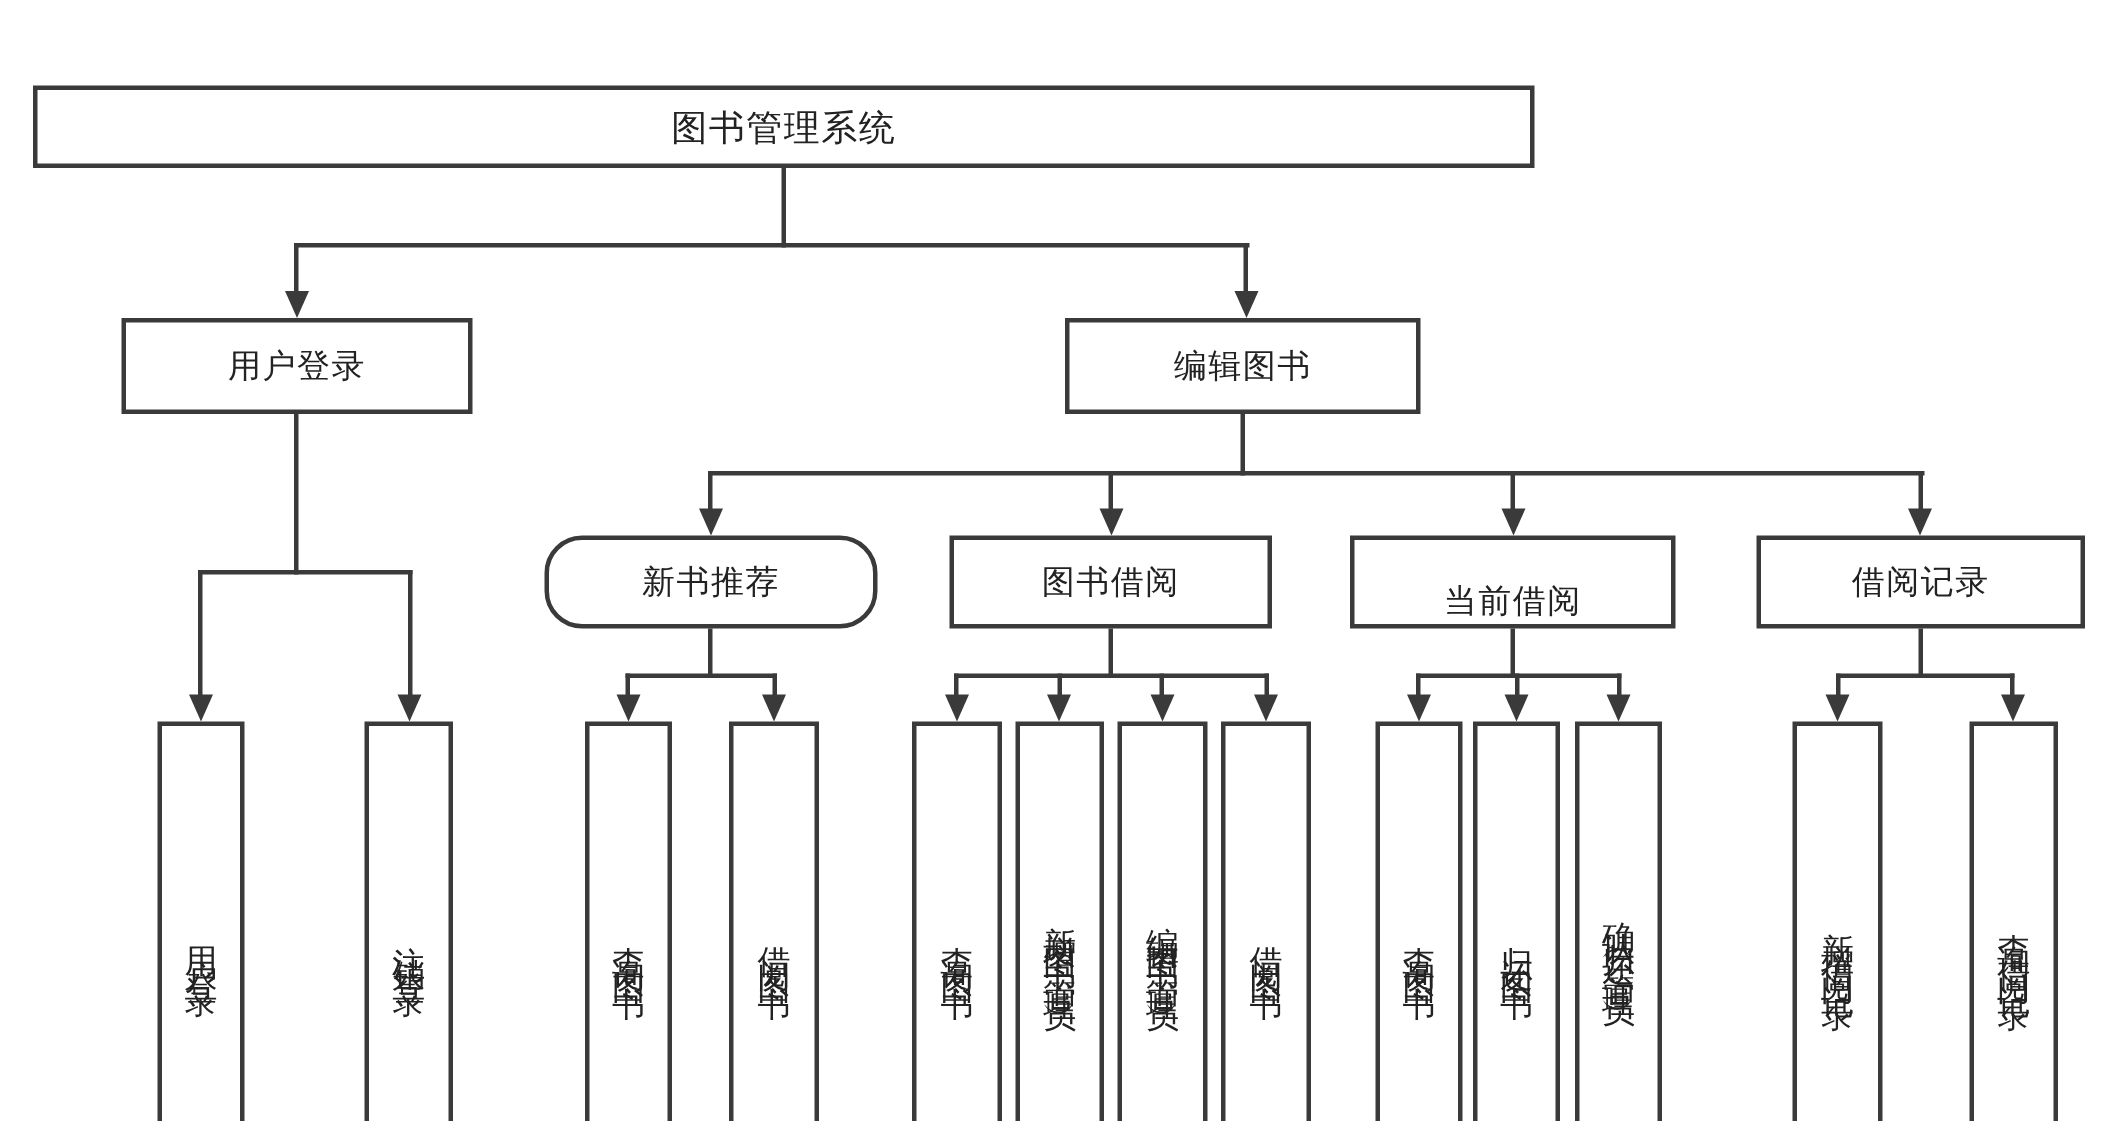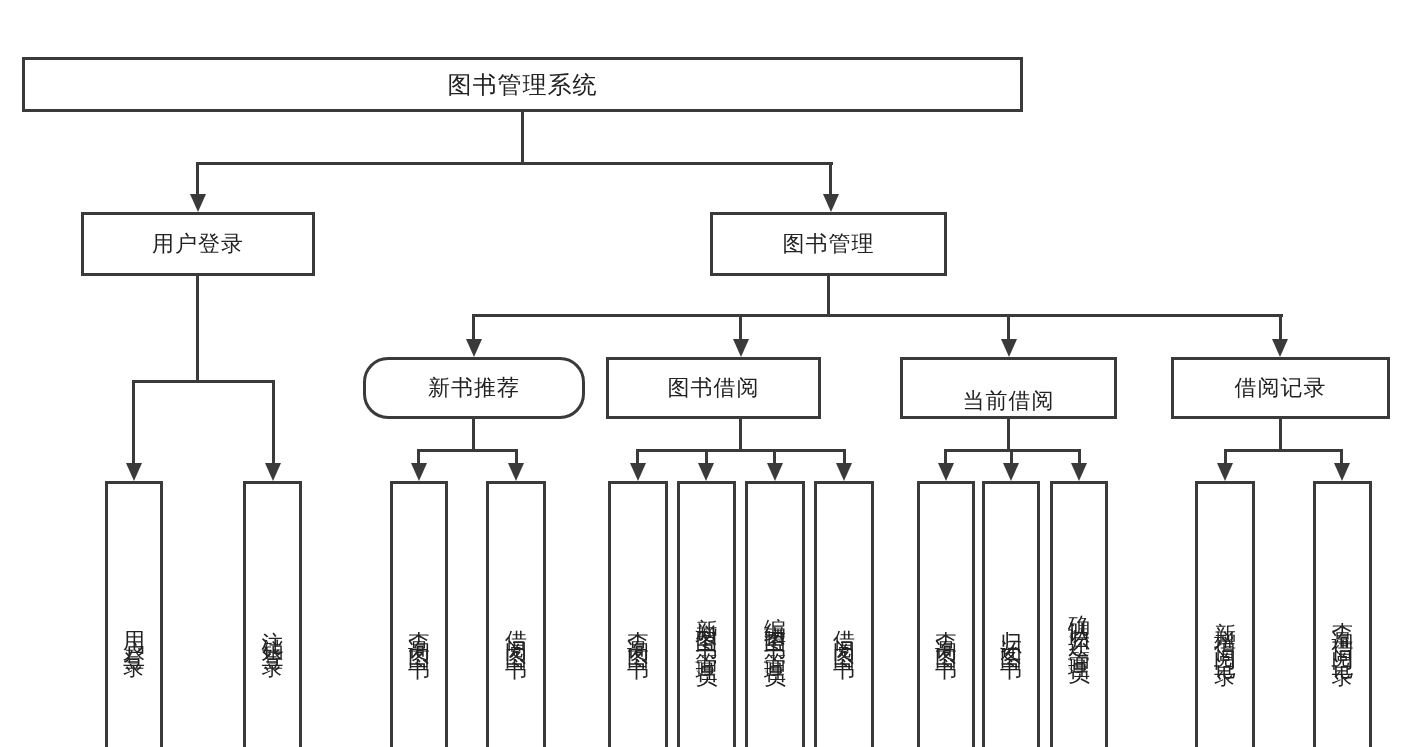--- a/index.html
+++ b/index.html
@@ -59,21 +59,21 @@
   <div class="line" style="left:196px;top:118px;width:637px;height:3px;"></div>
   <div class="line" style="left:196px;top:118px;width:3px;height:34px;"></div>
   <div class="arrow" style="left:190px;top:150px;"></div>
   <div class="line" style="left:829px;top:118px;width:3px;height:34px;"></div>
   <div class="arrow" style="left:823px;top:150px;"></div>
 
   <div class="box" style="left:81px;top:168px;width:234px;height:64px;">
     <span class="hlabel">用户登录</span>
   </div>
   <div class="box" style="left:710px;top:168px;width:237px;height:64px;">
-    <span class="hlabel">图书管理</span>
+    <span class="hlabel">编辑图书</span>
   </div>
 
   <div class="line" style="left:196px;top:232px;width:3px;height:107px;"></div>
   <div class="line" style="left:132px;top:336px;width:143px;height:3px;"></div>
   <div class="line" style="left:132px;top:336px;width:3px;height:87px;"></div>
   <div class="arrow" style="left:126px;top:419px;"></div>
   <div class="line" style="left:272px;top:336px;width:3px;height:87px;"></div>
   <div class="arrow" style="left:265px;top:419px;"></div>
 
   <div class="line" style="left:827px;top:232px;width:3px;height:41px;"></div>
@@ -83,21 +83,21 @@
   <div class="line" style="left:739px;top:270px;width:3px;height:28px;"></div>
   <div class="arrow" style="left:733px;top:295px;"></div>
   <div class="line" style="left:1007px;top:270px;width:3px;height:28px;"></div>
   <div class="arrow" style="left:1001px;top:295px;"></div>
   <div class="line" style="left:1279px;top:270px;width:3px;height:28px;"></div>
   <div class="arrow" style="left:1272px;top:295px;"></div>
 
   <div class="box" style="left:363px;top:313px;width:222px;height:62px;border-radius:25px;">
     <span class="hlabel">新书推荐</span>
   </div>
-  <div class="box" style="left:606px;top:313px;width:215px;height:62px;">
+  <div class="box" style="left:633px;top:313px;width:215px;height:62px;">
     <span class="hlabel">图书借阅</span>
   </div>
   <div class="box" style="left:900px;top:313px;width:217px;height:62px;align-items:flex-end;">
     <span class="hlabel">当前借阅</span>
   </div>
   <div class="box" style="left:1171px;top:313px;width:219px;height:62px;">
     <span class="hlabel">借阅记录</span>
   </div>
 
   <div class="line" style="left:472px;top:375px;width:3px;height:33px;"></div>

